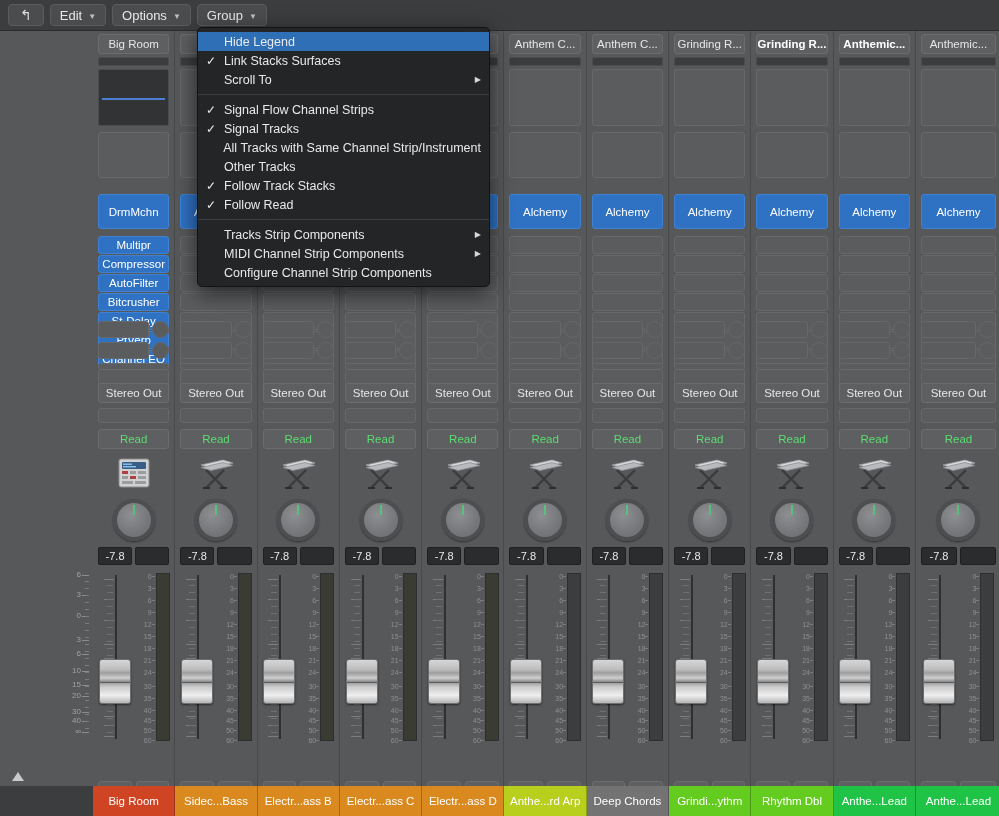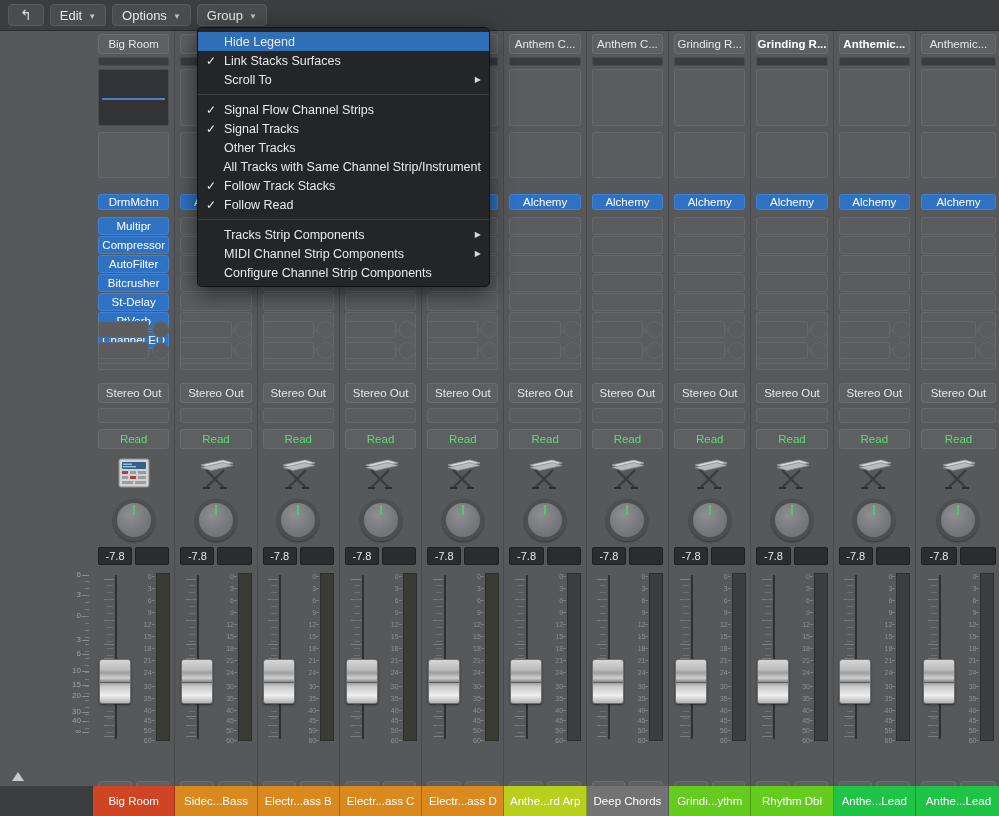--- a/index.html
+++ b/index.html
@@ -80,21 +80,21 @@
   .eq-curve{
     position:absolute; left:3px; right:3px; top:50%;
     height:2px; background:#4a7fd4;
   }
   .eq.empty{ background:#5a5c5e; border-color:#66686a; }
   .midifx{
     height:46px; margin:6px 5px 0 5px; border-radius:3px;
     background:#5a5c5e; border:1px solid #66686a;
   }
   .input-slot{
-    height:16px; margin:16px 5px 0 5px;
+    height:35px; margin:16px 5px 0 5px;
     background:#2f72c4; border:1px solid #3f82d4;
     border-radius:3px; color:#fff; font-size:11.5px;
     display:flex; align-items:center; justify-content:center;
   }
   .fx-list{ margin-top:7px; }
   .fx{
     height:18px; margin:0 5px 1px 5px;
     background:#2f72c4; border:1px solid #3f82d4;
     border-radius:3px; color:#fff; font-size:11.5px;
     display:flex; align-items:center; justify-content:center;
@@ -1793,26 +1793,26 @@
         <span class="label">Signal Flow Channel Strips</span>
         <span class="arrow"></span>
       </div>
       <div class="mi">
         <span class="check">✓</span>
         <span class="label">Signal Tracks</span>
         <span class="arrow"></span>
       </div>
       <div class="mi">
         <span class="check"></span>
-        <span class="label">Other Tracks</span>
+        <span class="label">All Tracks with Same Channel Strip/Instrument</span>
         <span class="arrow"></span>
       </div>
       <div class="mi">
         <span class="check"></span>
-        <span class="label">All Tracks with Same Channel Strip/Instrument</span>
+        <span class="label">Other Tracks</span>
         <span class="arrow"></span>
       </div>
       <div class="mi">
         <span class="check">✓</span>
         <span class="label">Follow Track Stacks</span>
         <span class="arrow"></span>
       </div>
       <div class="mi">
         <span class="check">✓</span>
         <span class="label">Follow Read</span>

